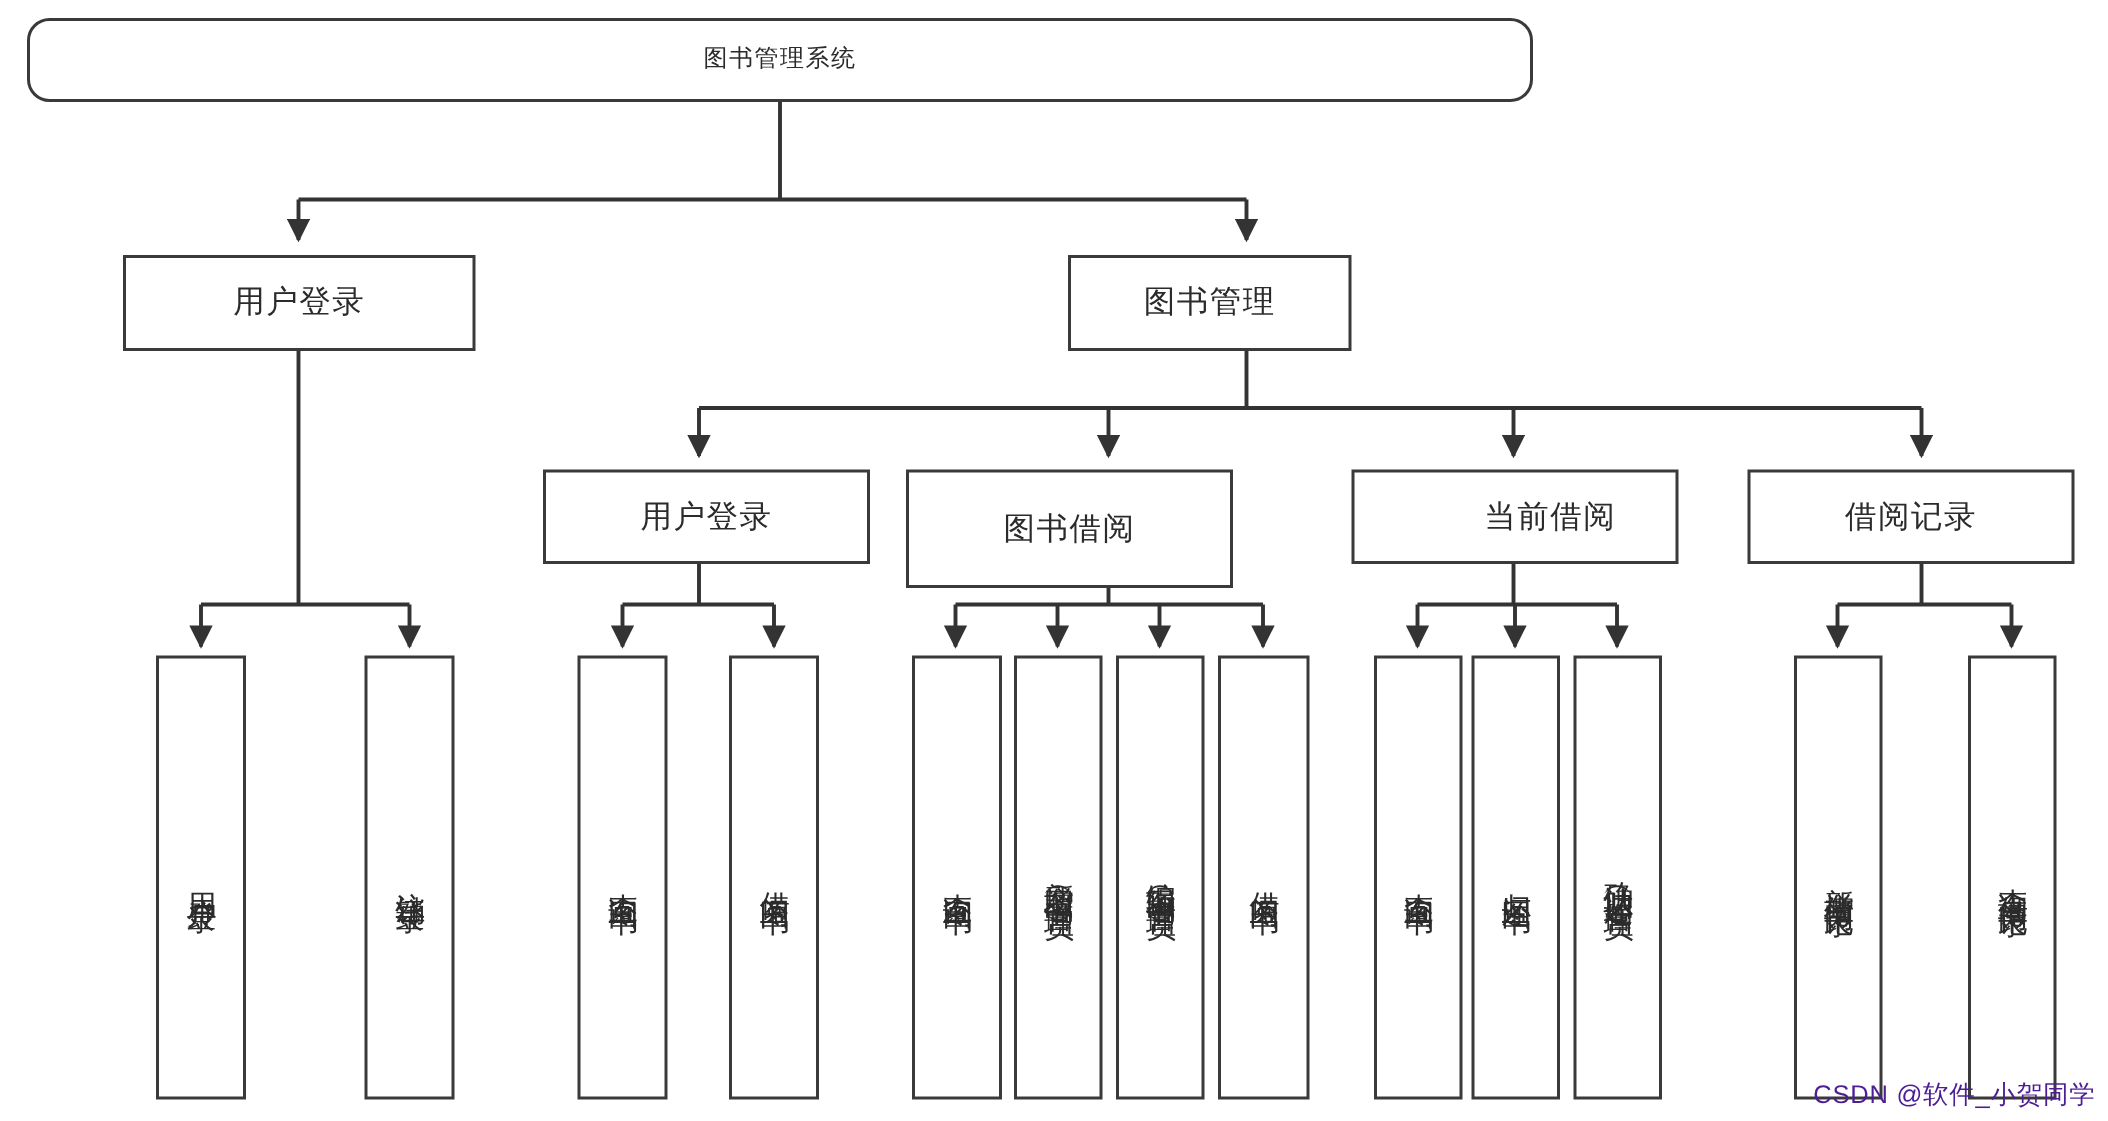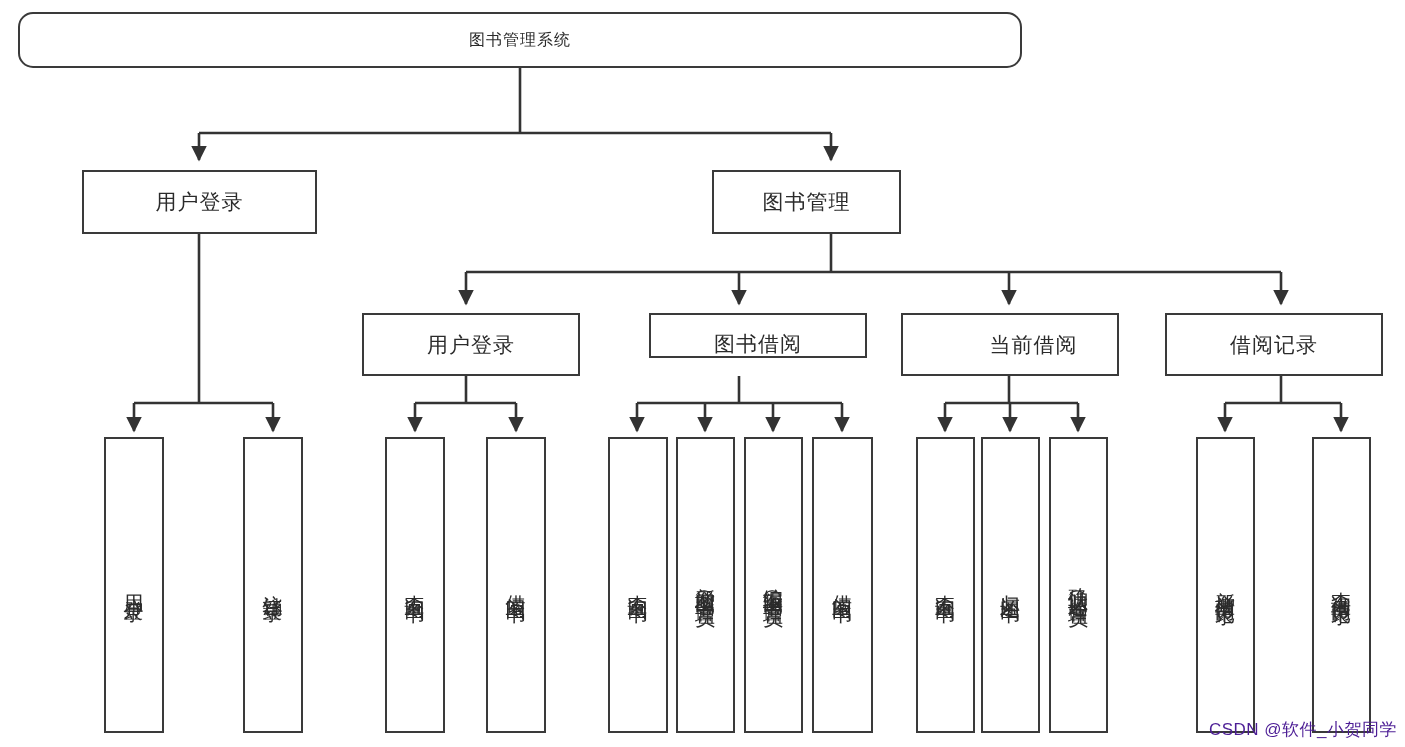--- a/index.html
+++ b/index.html
@@ -128,21 +128,21 @@
   <div class="node horiz" style="left:82px; top:170px; width:235px; height:64px;">
     <span>用户登录</span>
   </div>
   <div class="node horiz" style="left:712px; top:170px; width:189px; height:64px;">
     <span>图书管理</span>
   </div>
 
   <div class="node horiz" style="left:362px; top:313px; width:218px; height:63px;">
     <span>用户登录</span>
   </div>
-  <div class="node horiz" style="left:649px; top:313px; width:218px; height:45px;align-items:flex-end;">
+  <div class="node horiz" style="left:604px; top:313px; width:218px; height:79px;">
     <span>图书借阅</span>
   </div>
   <div class="node horiz" style="left:901px; top:313px; width:218px; height:63px;padding-left:47px;">
     <span>当前借阅</span>
   </div>
   <div class="node horiz" style="left:1165px; top:313px; width:218px; height:63px;">
     <span>借阅记录</span>
   </div>
 
   <div class="node vert" style="left:104px; top:437px; width:60px; height:296px;">

